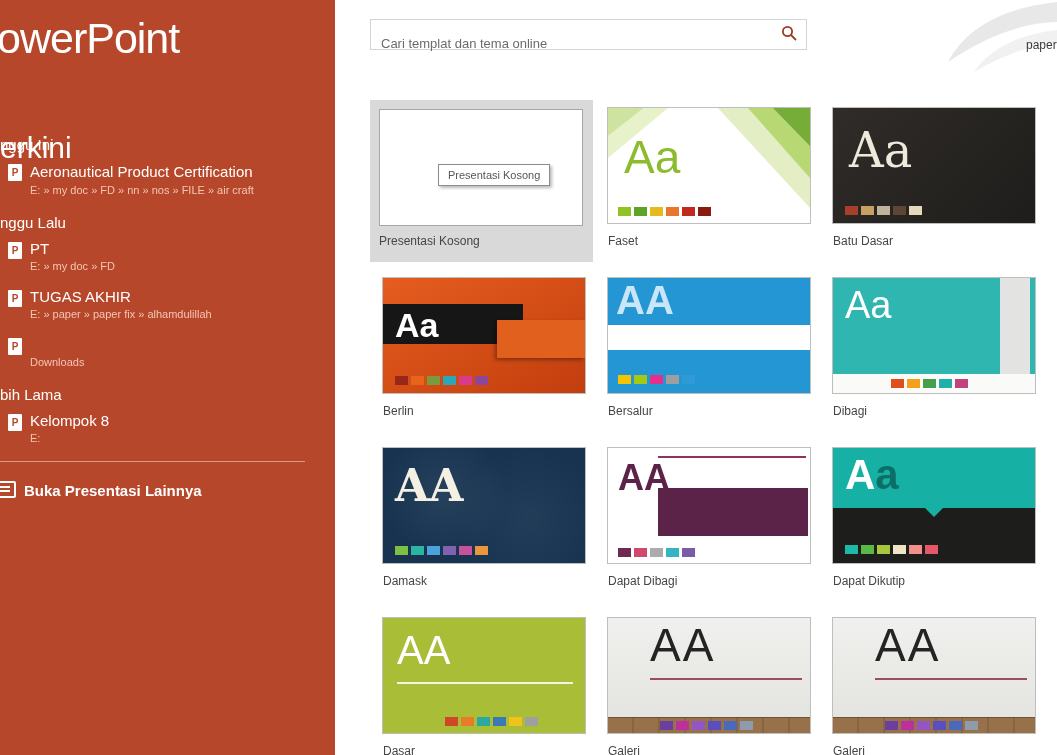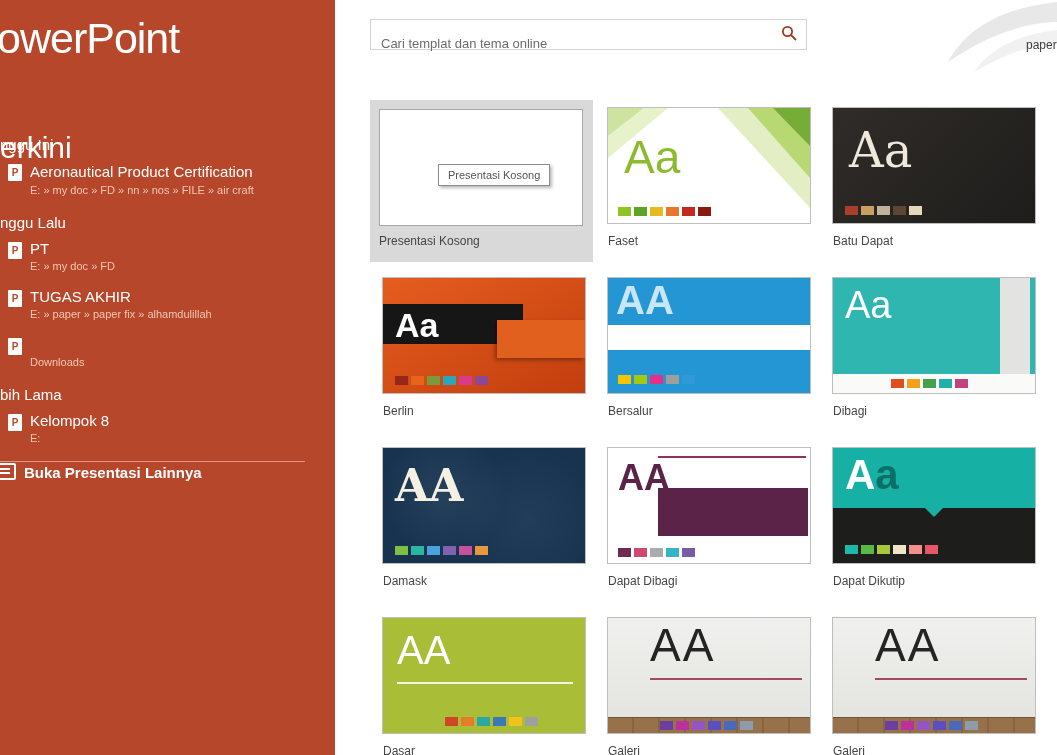--- a/index.html
+++ b/index.html
@@ -10,21 +10,21 @@
   
   #sidebar{position:absolute;left:0;top:0;width:335px;height:755px;background:#B7472A;color:#fff;}
   .brand{position:absolute;left:-3px;top:14px;font-size:43px;font-weight:300;letter-spacing:-1px;white-space:nowrap;}
   .recent-title{position:absolute;left:0;top:84px;font-size:30px;font-weight:300;white-space:nowrap;margin-top:47px;}
   .sec{position:absolute;left:0;font-size:15px;white-space:nowrap;}
   .item-title{position:absolute;left:30px;font-size:15px;white-space:nowrap;cursor:pointer;}
   .item-path{position:absolute;left:30px;font-size:11px;color:#F2C7B5;white-space:nowrap;}
   .doc-icon{position:absolute;left:8px;width:14px;height:17px;background:#fff;border-radius:1px;
     color:#B7472A;font-size:10px;font-weight:700;text-align:center;line-height:17px;}
   .divider{position:absolute;left:0;top:461px;width:305px;height:1px;background:rgba(255,255,255,.45);}
-  .open-other{position:absolute;left:0;top:460px;width:300px;height:26px;cursor:pointer;}
+  .open-other{position:absolute;left:0;top:478px;width:300px;height:26px;cursor:pointer;}
   .open-other .txt{position:absolute;left:24px;top:4px;font-size:15px;font-weight:700;white-space:nowrap;}
   .folder-icon{position:absolute;left:-4px;top:3px;width:20px;height:17px;border:2px solid #fff;border-radius:2px;background:transparent;}
   .folder-icon:before{content:"";position:absolute;left:2px;top:3px;width:10px;height:2px;background:#fff;}
   .folder-icon:after{content:"";position:absolute;left:2px;top:7px;width:10px;height:2px;background:#fff;}
 
   
   #searchbox{position:absolute;left:370px;top:19px;width:437px;height:31px;border:1px solid #D4D4D4;background:#fff;}
   #searchbox input{position:absolute;left:10px;top:1px;width:385px;height:44px;border:none;outline:none;
     font-size:13px;color:#444;font-family:"Liberation Sans",sans-serif;background:transparent;}
   #searchbox input::placeholder{color:#6b6b6b;opacity:1;}
@@ -135,21 +135,21 @@
     <div style="position:absolute;inset:0;background:linear-gradient(135deg,#2F2C29,#1F1D1B)"></div>
           <div class="letters" style="left:16px;top:18px;font-size:48px;color:#EFE9DB;font-family:'DejaVu Serif',serif">Aa</div>
           <div class="swatches" style="left: 12px; bottom: 8px;">
             <i style="background: rgb(168, 62, 44);"></i>
             <i style="background: rgb(201, 160, 99);"></i>
             <i style="background: rgb(191, 179, 155);"></i>
             <i style="background: rgb(95, 70, 52);"></i>
             <i style="background: rgb(228, 217, 188);"></i>
           </div>
         </div>
-        <div class="t-label">Batu Dapat</div>
+        <div class="t-label">Batu Dasar</div>
       </div>
       <div class="cell" style="left: 382px; top: 277px;">
         <div class="thumb">
     <div style="position:absolute;inset:0;background:linear-gradient(150deg,#E55D1F,#C33E0E)"></div>
     <div style="position:absolute;left:0;top:26px;width:140px;height:40px;background:#161616"></div>
     <div style="position:absolute;left:114px;top:42px;width:88px;height:38px;background:#E2601E;box-shadow:-2px 2px 4px rgba(0,0,0,.35)"></div>
           <div class="letters" style="left:12px;top:30px;font-size:34px;color:#fff;font-weight:700">Aa</div>
           <div class="swatches" style="left: 12px; bottom: 8px;">
             <i style="background: rgb(151, 38, 27);"></i>
             <i style="background: rgb(232, 100, 27);"></i>

